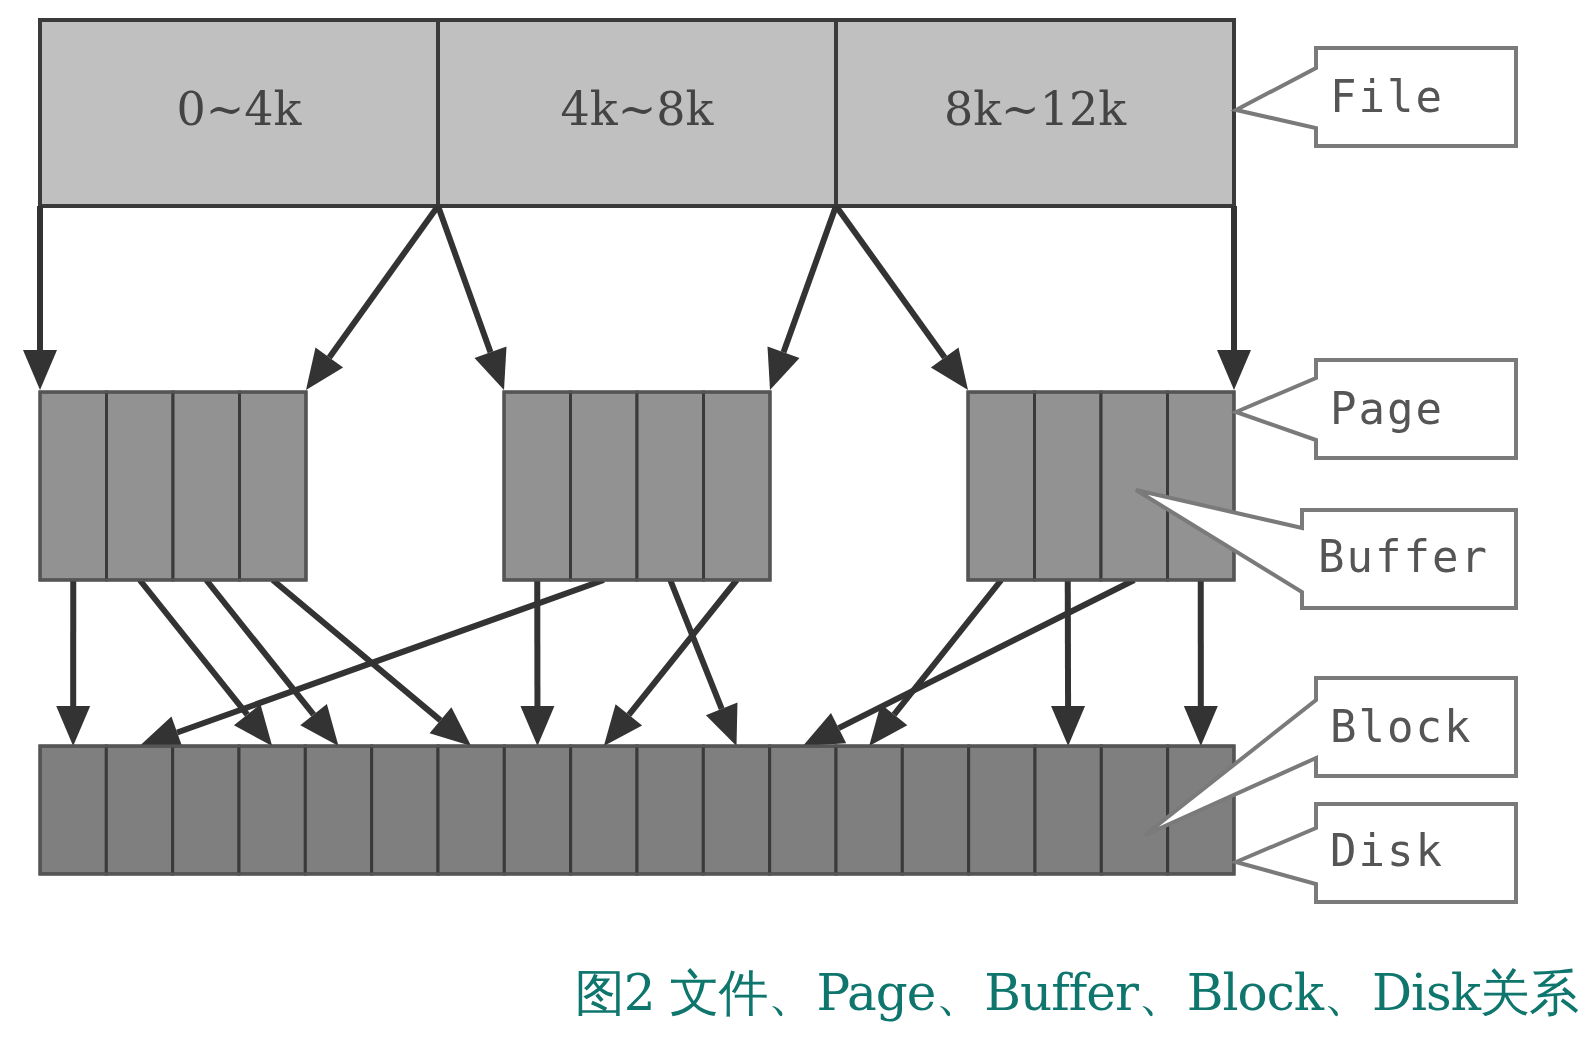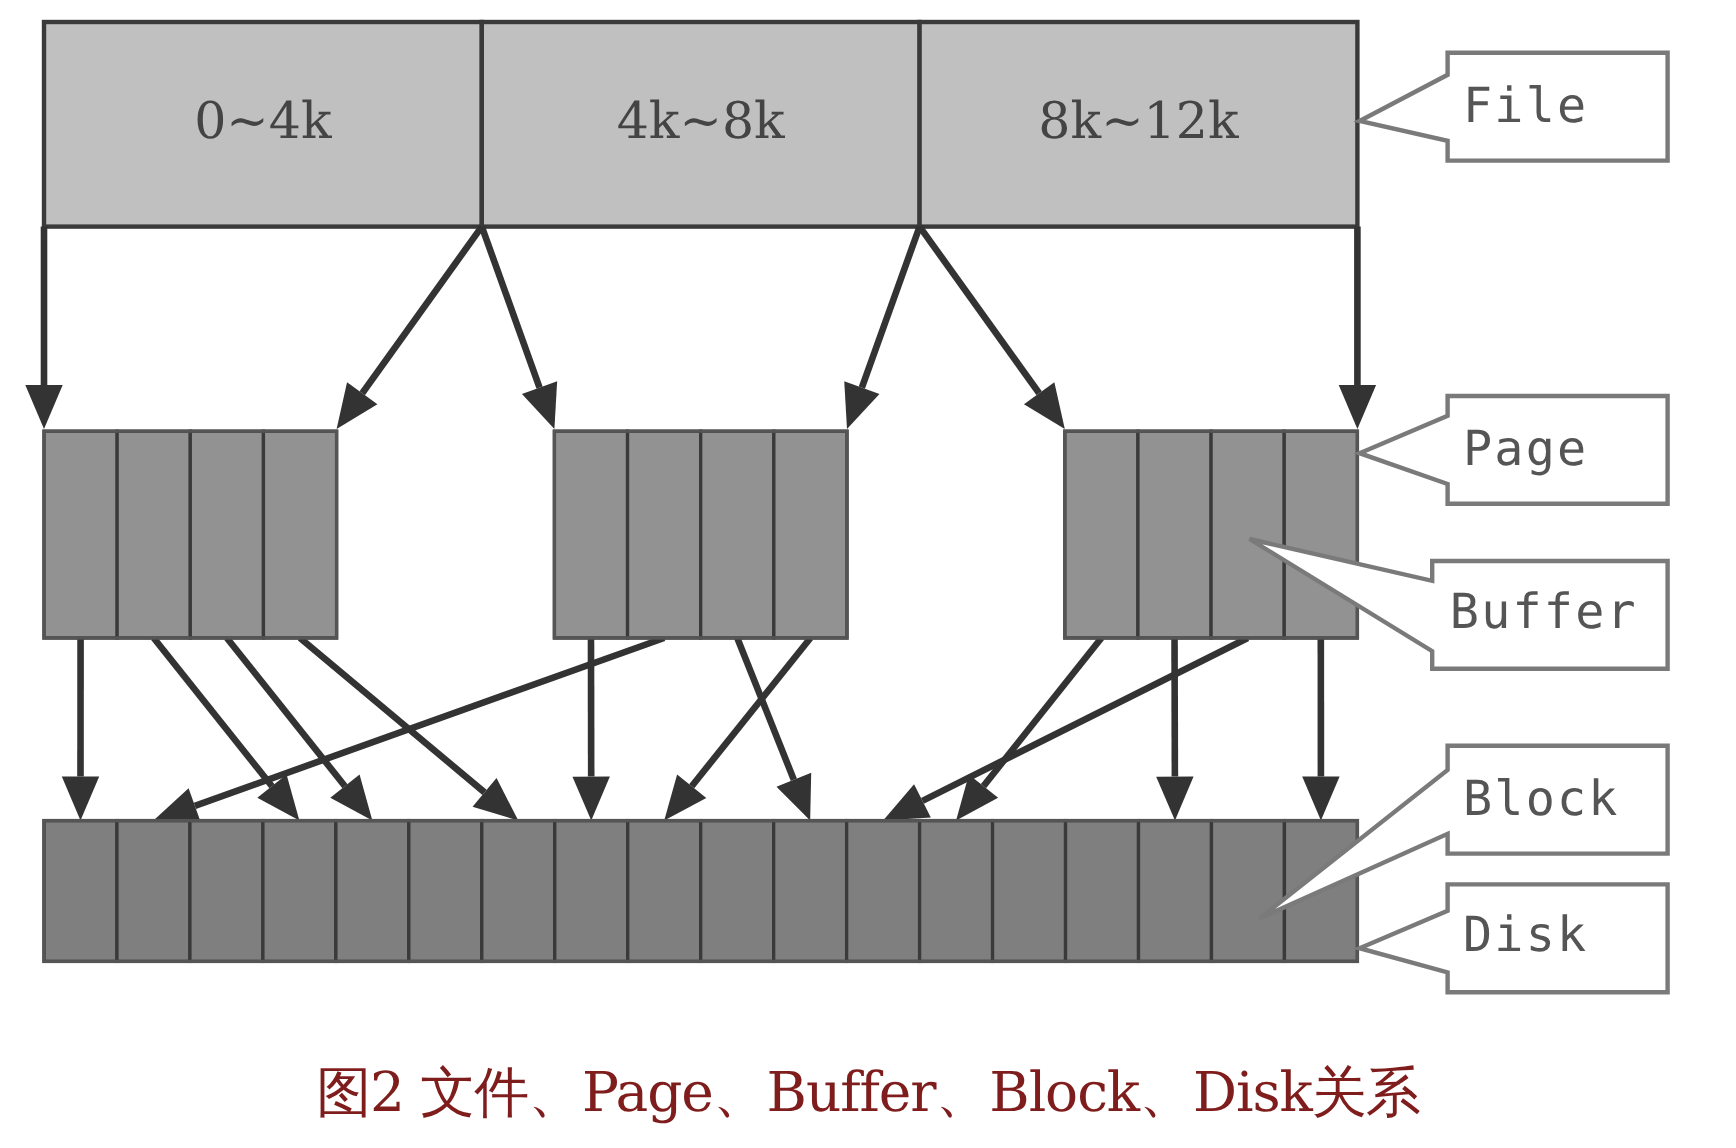--- a/index.html
+++ b/index.html
@@ -9,22 +9,22 @@
   .file-label { font-family: "DejaVu Serif", serif; font-size: 46px; fill: #444; text-anchor: middle; dominant-baseline: central; }
   .page-cell { fill: #929292; stroke: #3a3a3a; stroke-width: 3; }
   .page-frame { fill: none; stroke: #555; stroke-width: 3; }
   .disk-cell { fill: #7f7f7f; stroke: #3a3a3a; stroke-width: 3; }
   .disk-frame { fill: none; stroke: #555; stroke-width: 3; }
   .arrow-line { stroke: #333; stroke-width: 6; fill: none; }
   .arrow-head { fill: #333; }
   .callout { fill: #ffffff; stroke: #7a7a7a; stroke-width: 4; stroke-linejoin: miter; }
   .callout-label { font-family: "DejaVu Sans Mono", monospace; font-size: 44px; fill: #555; dominant-baseline: central; letter-spacing: 2px; }
   #caption {
-    position: absolute; left: 0; right: 0; top: 960px; text-align: center;
-    font-family: "DejaVu Serif", serif; font-size: 50px; color: #7f1d1d; letter-spacing: -1px;
+    position: absolute; left: 0; right: 0; top: 960px; text-align: right;
+    font-family: "DejaVu Serif", serif; font-size: 50px; color: #0f766e; letter-spacing: -1px;
   }
 </style>
 </head>
 <body>
 
 <svg id="diagram" xmlns="http://www.w3.org/2000/svg" width="1578" height="1044" viewBox="0 0 1578 1044">
   <g id="file-layer">
       <rect class="file-seg" x="40" y="20" width="398" height="186"></rect>
       <text class="file-label" x="239" y="109">0~4k</text>
       <rect class="file-seg" x="438" y="20" width="398" height="186"></rect>

